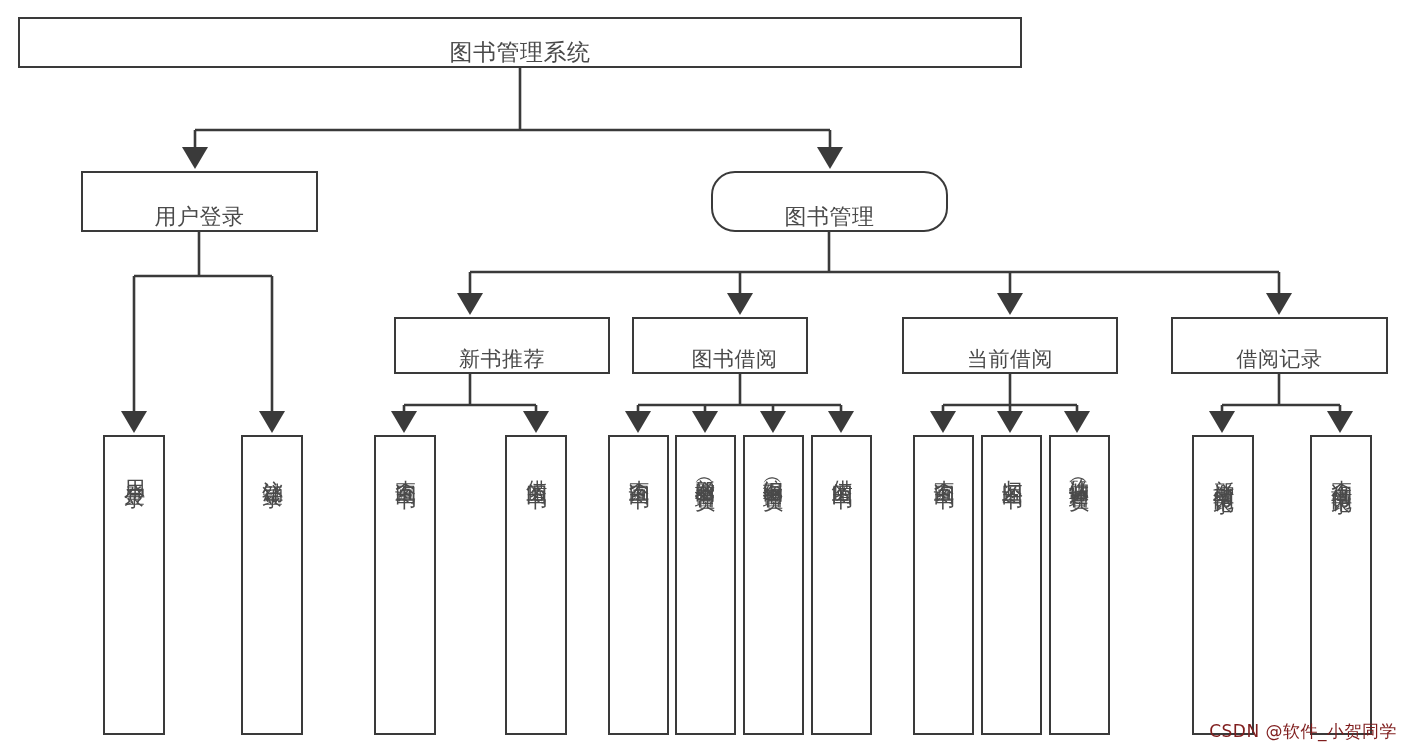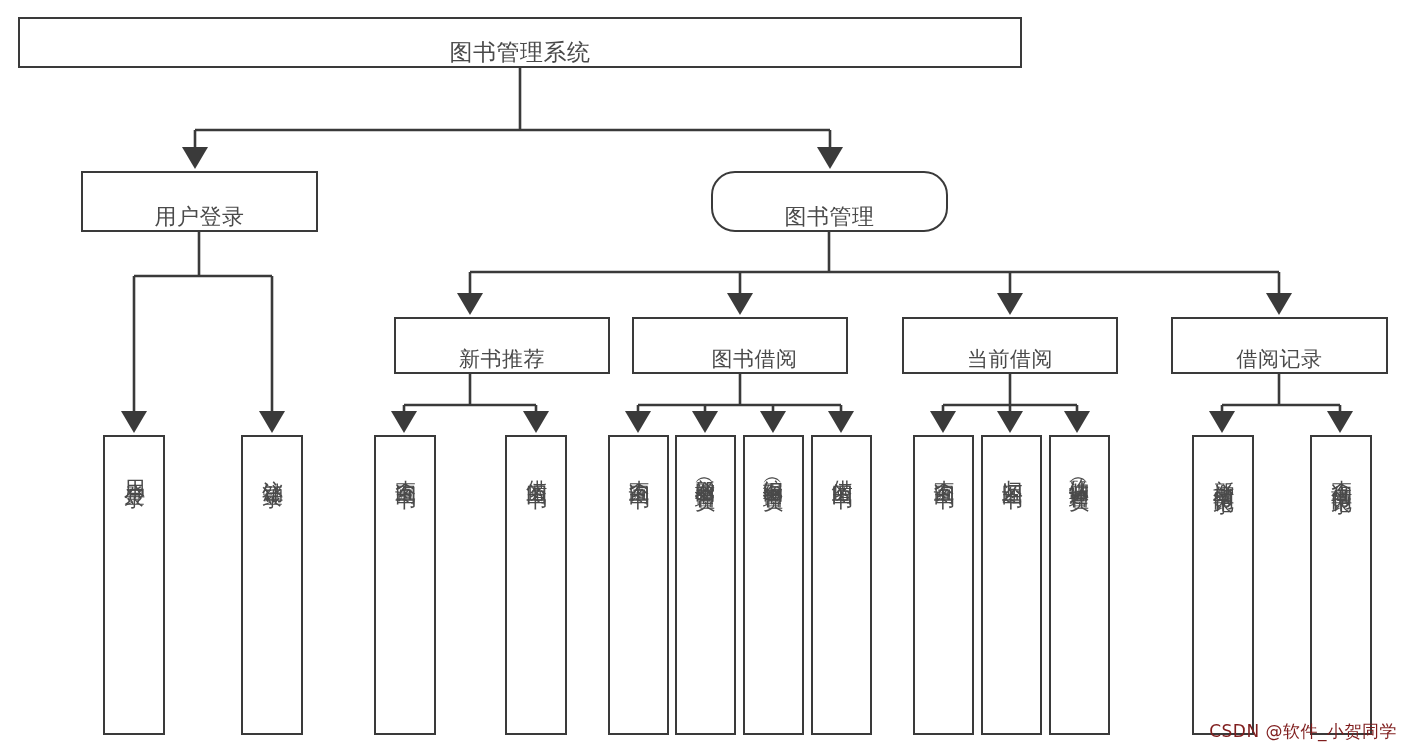--- a/index.html
+++ b/index.html
@@ -142,21 +142,21 @@
   </div>
 
   <div class="node lvl2" style="left:711px; top:171px; width:237px; height:61px;border-radius:24px;">
     <span class="label">图书管理</span>
   </div>
 
   <div class="node lvl3" style="left:362px; top:317px; width:216px; height:57px;margin-left:32px;">
     <span class="label">新书推荐</span>
   </div>
 
-  <div class="node lvl3" style="left:632px; top:317px; width:216px; height:57px;padding-left:29px;">
+  <div class="node lvl3" style="left:632px; top:317px; width:176px; height:57px;padding-left:29px;">
     <span class="label">图书借阅</span>
   </div>
 
   <div class="node lvl3" style="left:1171px; top:317px; width:217px; height:57px;">
     <span class="label">借阅记录</span>
   </div>
 
   <div class="node lvl3" style="left:902px; top:317px; width:216px; height:57px;">
     <span class="label">当前借阅</span>
   </div>

